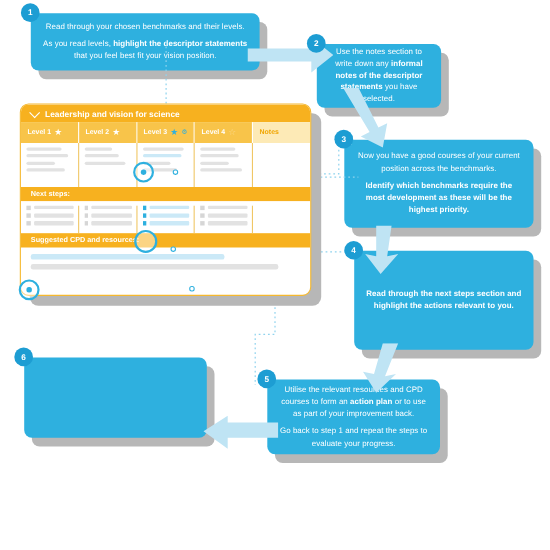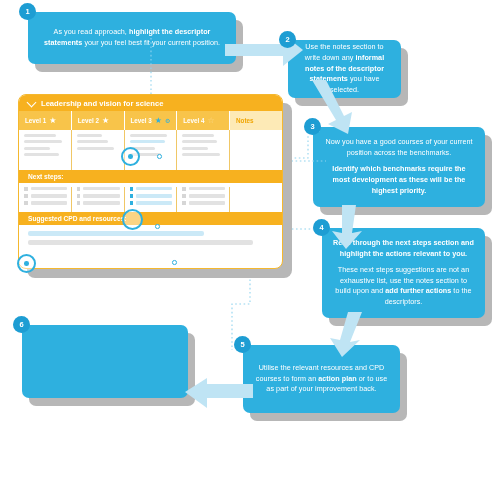--- a/index.html
+++ b/index.html
@@ -270,21 +270,22 @@
 
   <div class="ring" style="left:17px;top:254px;width:19px;height:19px;"></div>
   <div class="knob" style="left:24px;top:261px;"></div>
   <div class="knob ring-k" style="left:172px;top:260px;"></div>
 
   <div class="step" style="left:28px;top:12px;width:208px;height:52px;">
     <div class="shadow"></div>
     <div class="panel">
       <div class="badge">1</div>
       <div class="txt">
-          <p><span>As you read approach, </span><b>highlight the descriptor statements</b><span> your you feel best fit your current position.</span></p>
+          <p><span>Read through your chosen benchmarks and their levels.</span></p>
+          <p><span>As you read levels, </span><b>highlight the descriptor statements</b><span> that you feel best fit your vision position.</span></p>
         </div>
     </div>
   </div>
 
   <div class="step" style="left:288px;top:40px;width:113px;height:58px;">
     <div class="shadow"></div>
     <div class="panel">
       <div class="badge">2</div>
       <div class="txt">
           <p><span>Use the notes section to write down any </span><b>informal notes of the descriptor statements</b><span> you have selected.</span></p>
@@ -302,31 +303,31 @@
         </div>
     </div>
   </div>
 
   <div class="step" style="left:322px;top:228px;width:163px;height:90px;">
     <div class="shadow"></div>
     <div class="panel">
       <div class="badge">4</div>
       <div class="txt">
           <p><b>Read through the next steps section and highlight the actions relevant to you.</b></p>
-          <p><span>These next steps suggestions are not an exhaustive list, use the notes section to build upon and </span><b>add further actions</b><span> to the descriptors.</span></p>
         </div>
     </div>
   </div>
 
   <div class="step" style="left:243px;top:345px;width:157px;height:68px;">
     <div class="shadow"></div>
     <div class="panel">
       <div class="badge">5</div>
       <div class="txt">
           <p><span>Utilise the relevant resources and CPD courses to form an </span><b>action plan</b><span> or to use as part of your improvement back.</span></p>
+          <p><span>Go back to step 1 and repeat the steps to evaluate your progress.</span></p>
         </div>
     </div>
   </div>
 
   <div class="step" style="left:22px;top:325px;width:166px;height:73px;">
     <div class="shadow"></div>
     <div class="panel">
       <div class="badge">6</div>
     </div>
   </div>

